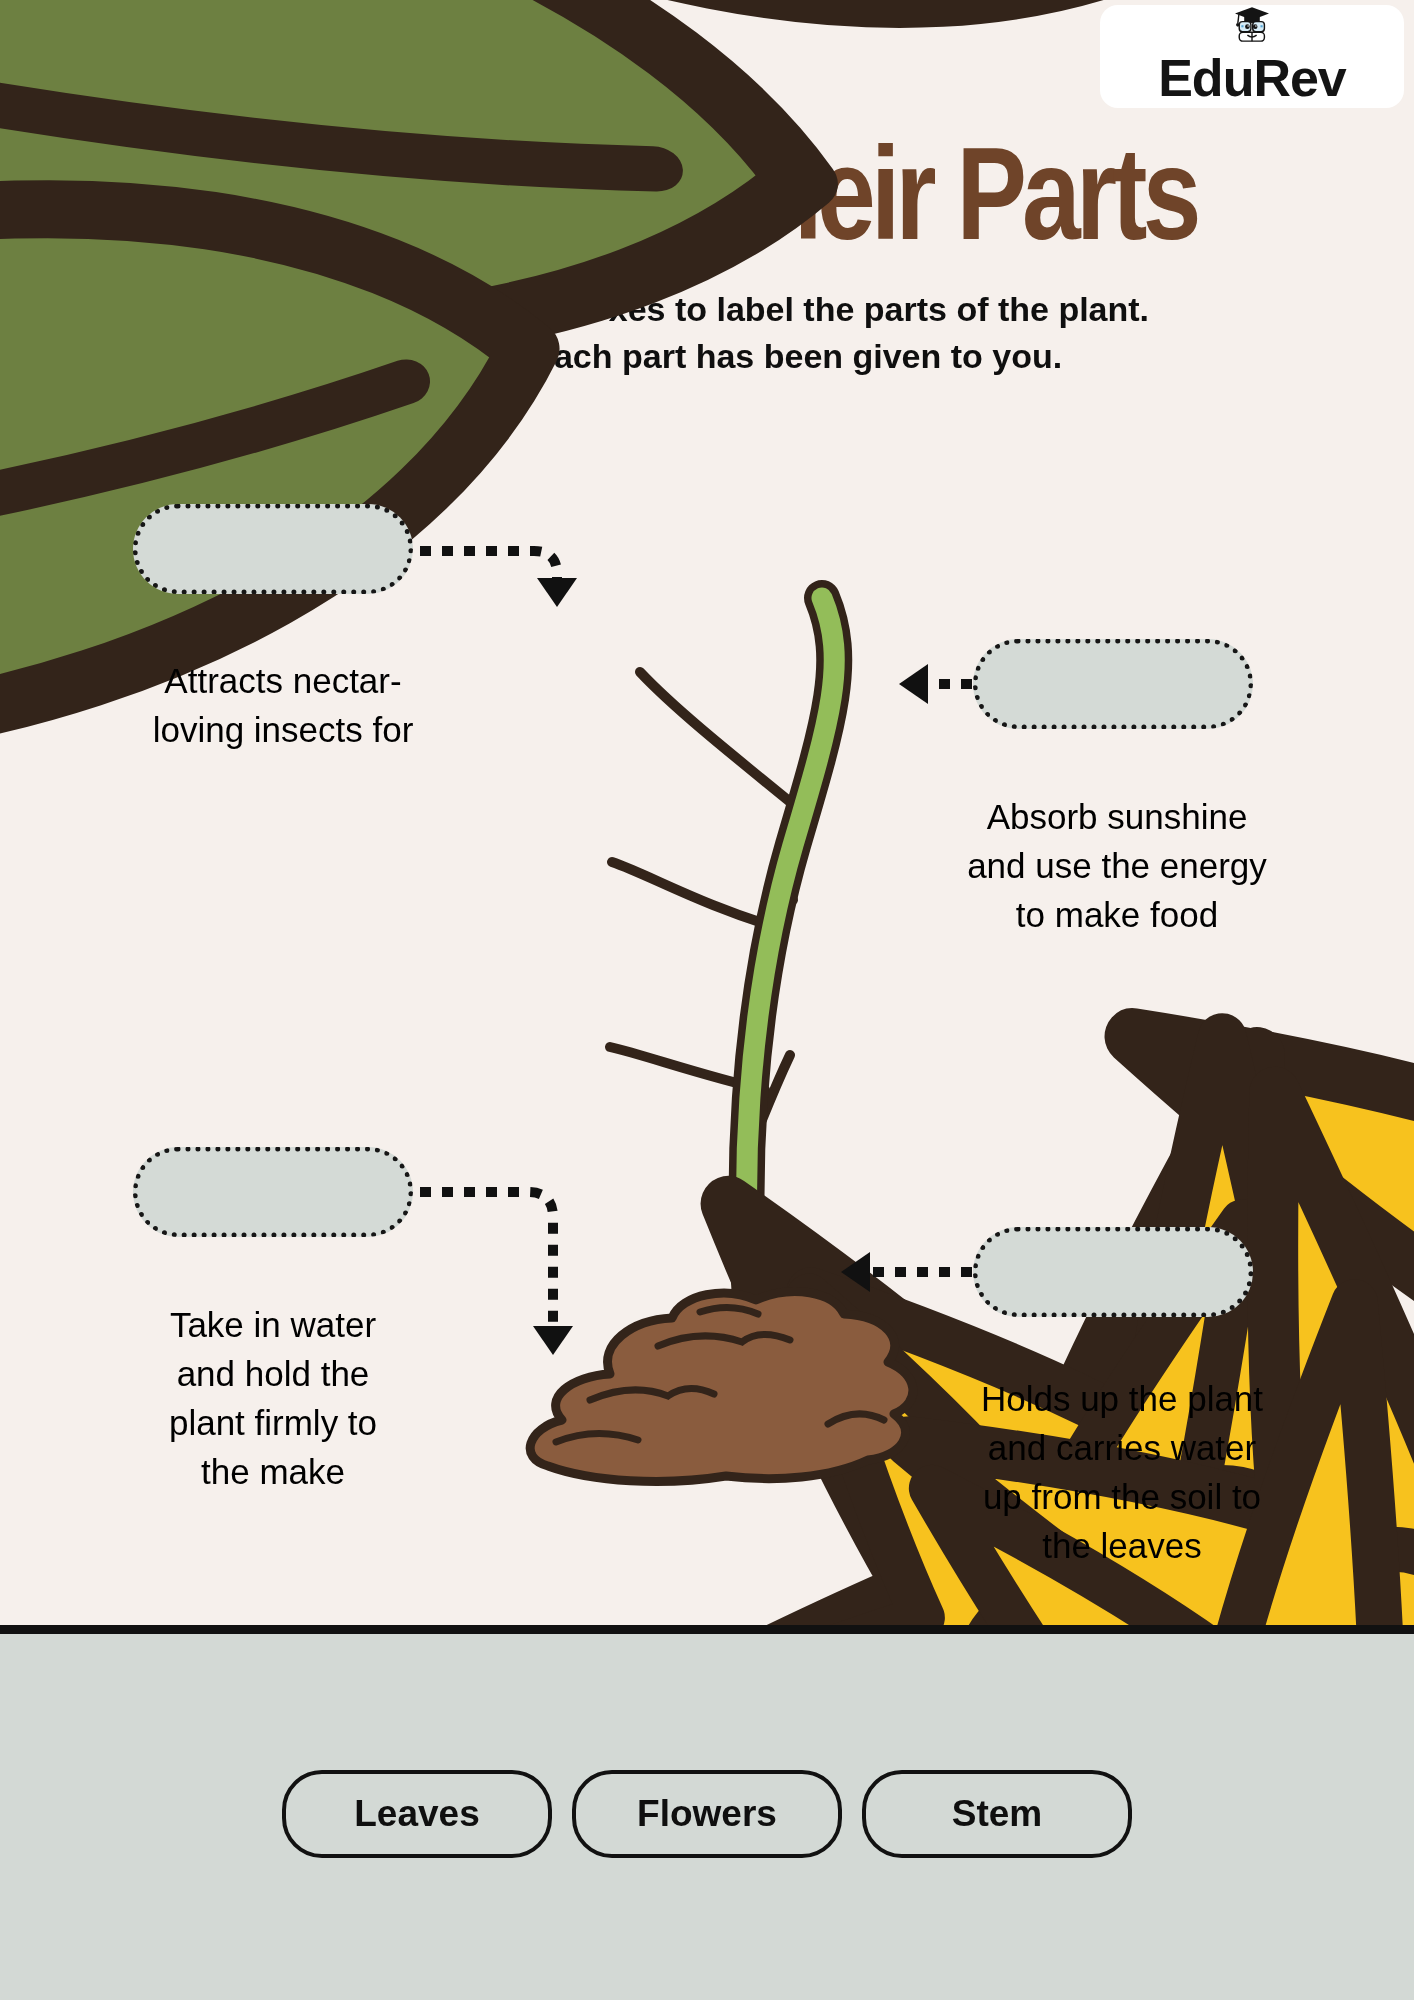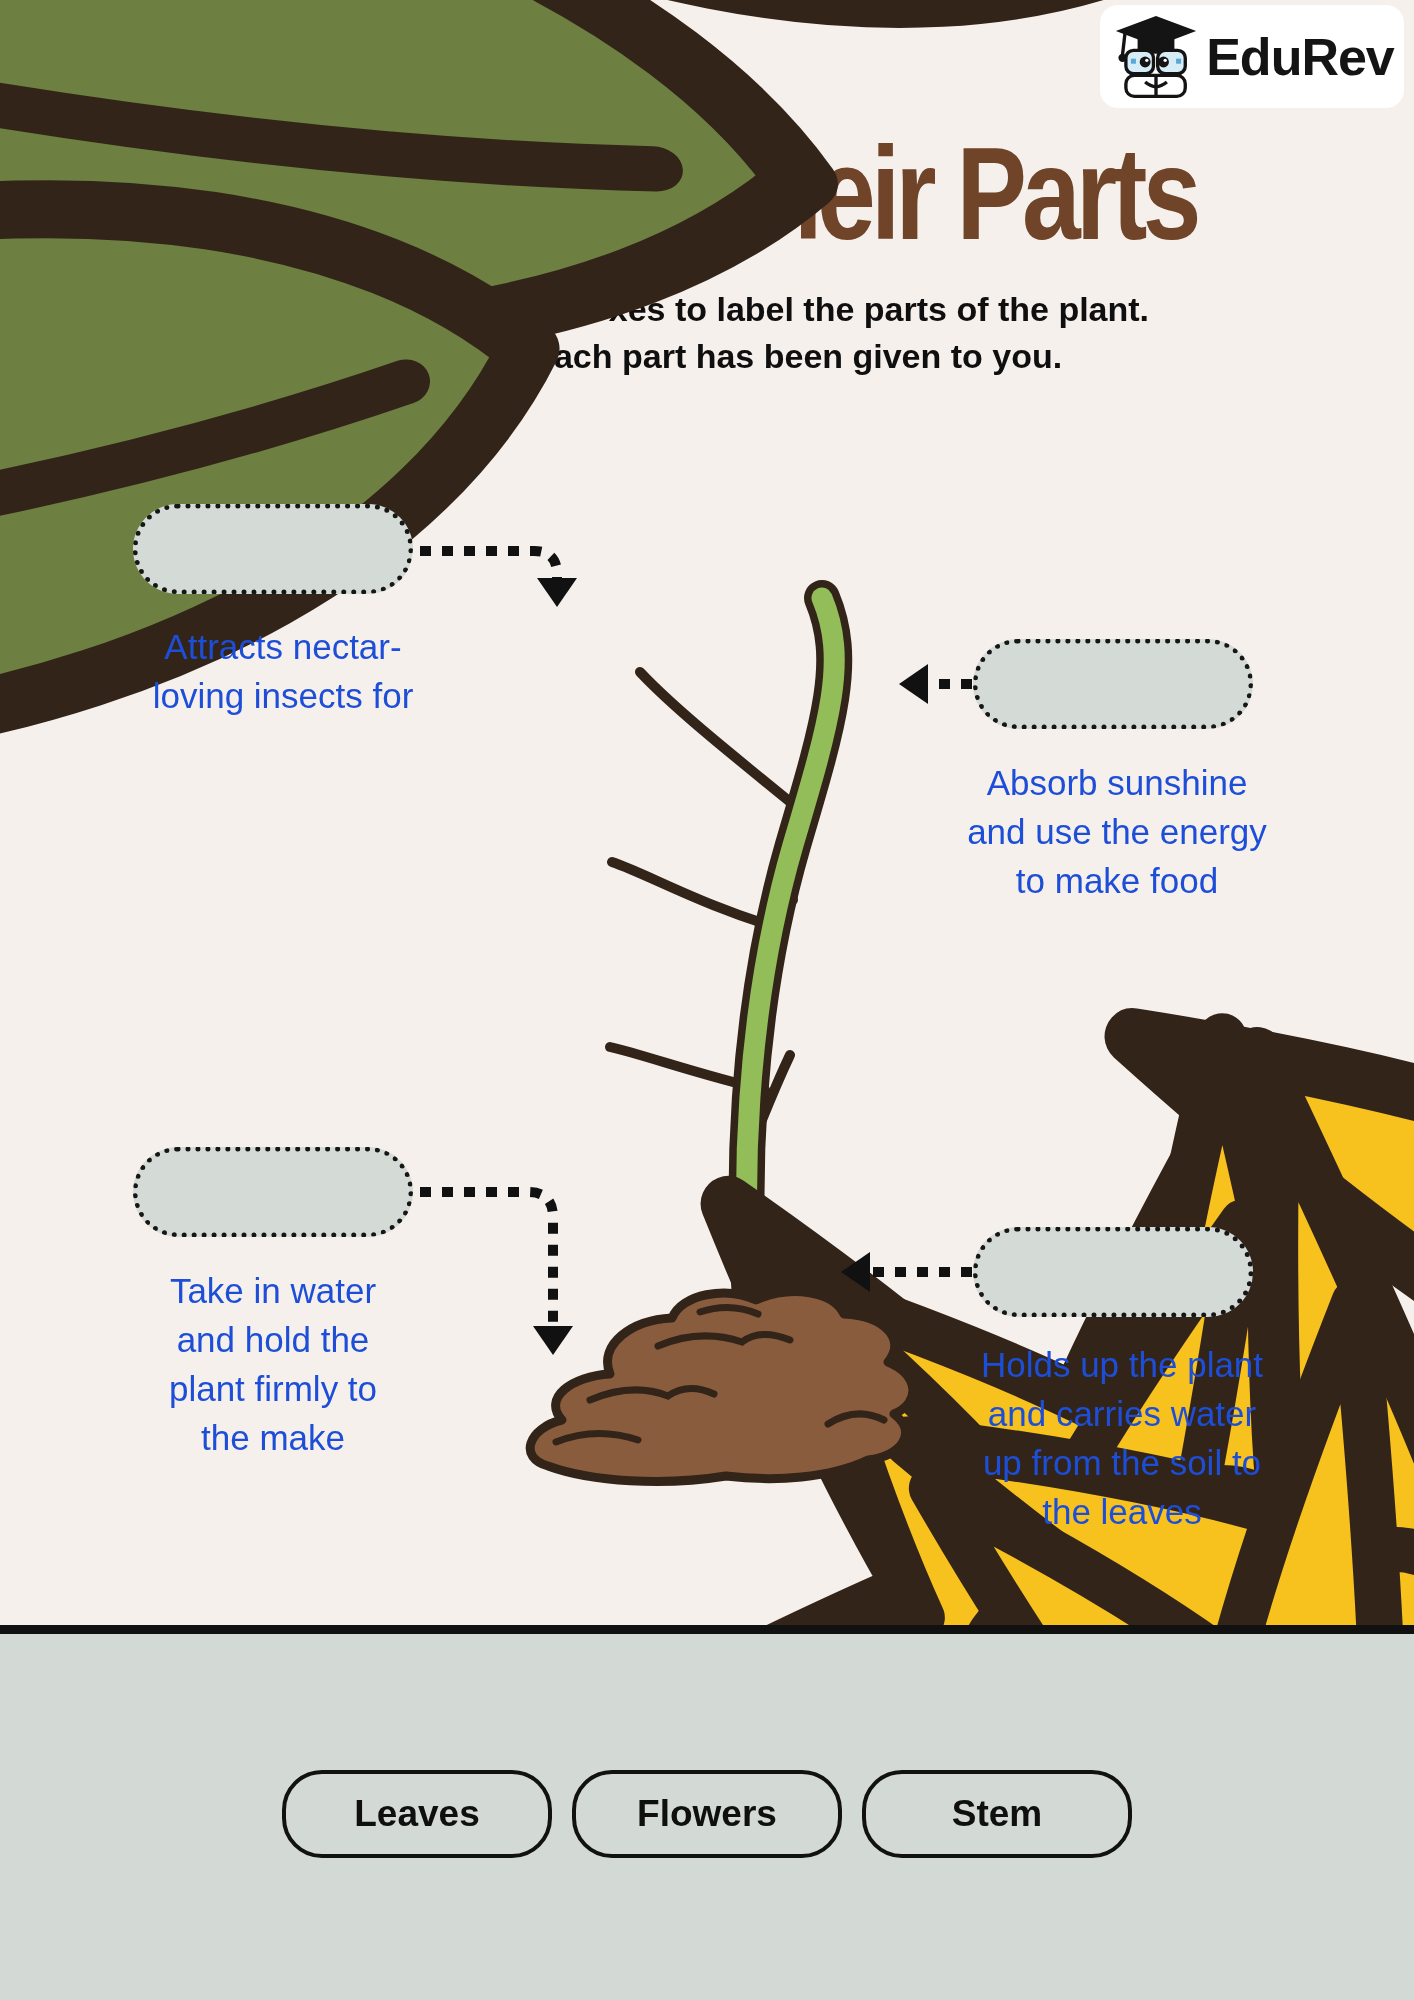--- a/index.html
+++ b/index.html
@@ -1,21 +1,21 @@
 <!DOCTYPE html>
 <html><head>
 <meta charset="utf-8">
 <style>
   html,body{margin:0;padding:0;}
   .page{position:relative;width:1414px;height:2000px;background:#f6f0ec;overflow:hidden;
         font-family:"Liberation Sans",sans-serif;}
 
   
   .logo{position:absolute;top:5px;right:10px;width:304px;height:103px;background:#ffffff;
-        border-radius:18px;display:flex;align-items:center;justify-content:center;gap:4px;}
+        border-radius:18px;display:flex;align-items:center;justify-content:center;gap:4px;flex-direction:column;}
   .logo-text{font-weight:bold;font-size:52px;color:#141414;letter-spacing:-1px;}
 
   
   .title-wrap{position:absolute;top:118px;left:0;width:100%;text-align:center;}
   .title{display:inline-block;font-weight:bold;font-size:132px;letter-spacing:-6px;
          color:#6f4429;white-space:nowrap;transform:scaleX(0.8);transform-origin:center;}
   .instructions{position:absolute;top:286px;left:0;width:100%;text-align:center;
                 font-weight:bold;font-size:34px;line-height:47px;color:#0f0f0f;}
 
   
@@ -23,21 +23,21 @@
 
   
   .dropzone{position:absolute;width:280px;height:90px;background:#d4dad6;
             border:5px dotted #161616;border-radius:46px;box-sizing:border-box;}
   #dz-flowers{left:133px;top:504px;}
   #dz-leaves{left:973px;top:639px;}
   #dz-roots{left:133px;top:1147px;}
   #dz-stem{left:973px;top:1227px;}
 
   
-  .hint{position:absolute;text-align:center;font-size:35px;line-height:49px;color:#1d4ed8;}
+  .hint{position:absolute;text-align:center;font-size:35px;line-height:49px;color:#000000;margin-top:34px;}
   #hint-flowers{left:103px;top:622px;width:360px;}
   #hint-leaves{left:927px;top:758px;width:380px;}
   #hint-roots{left:133px;top:1266px;width:280px;}
   #hint-stem{left:932px;top:1340px;width:380px;}
 
   
   .bank-bar{position:absolute;left:0;top:1625px;width:100%;height:366px;background:#d3d9d5;
             border-top:9px solid #111111;box-sizing:content-box;}
   .pills{display:flex;justify-content:center;gap:20px;padding-top:136px;}
   .pill{width:270px;height:88px;border:4px solid #111111;border-radius:40px;background:#d3d9d5;

